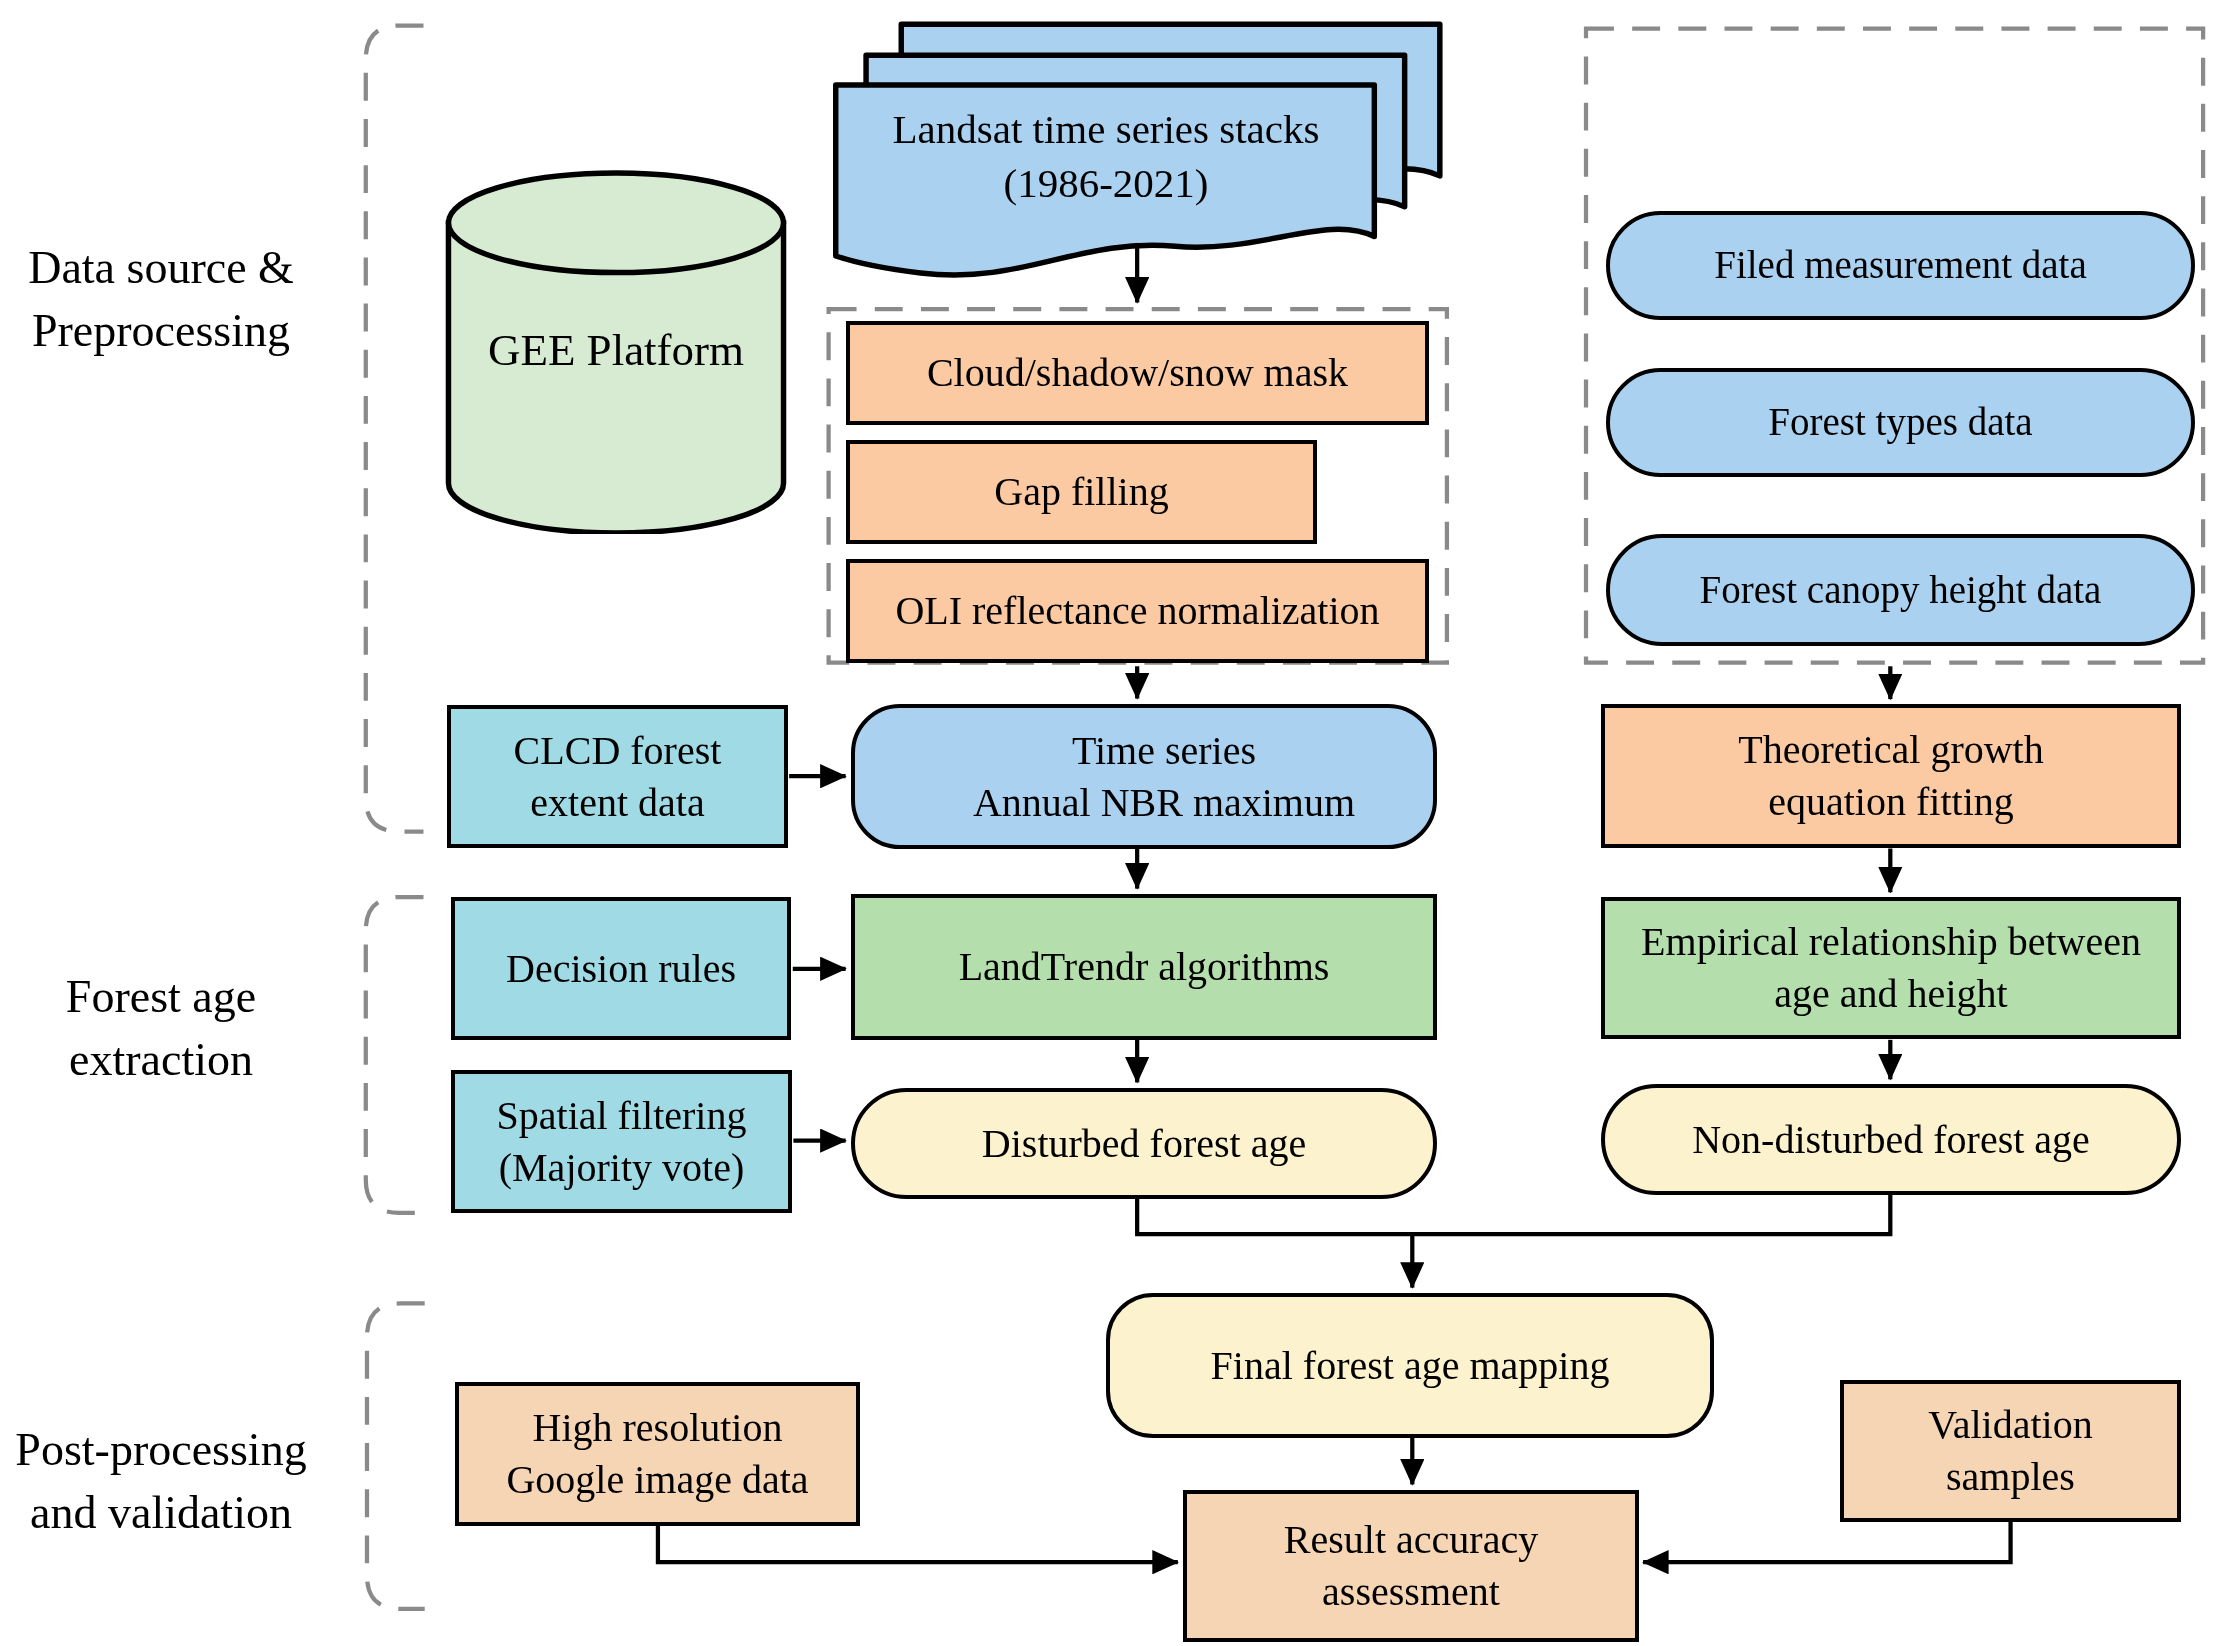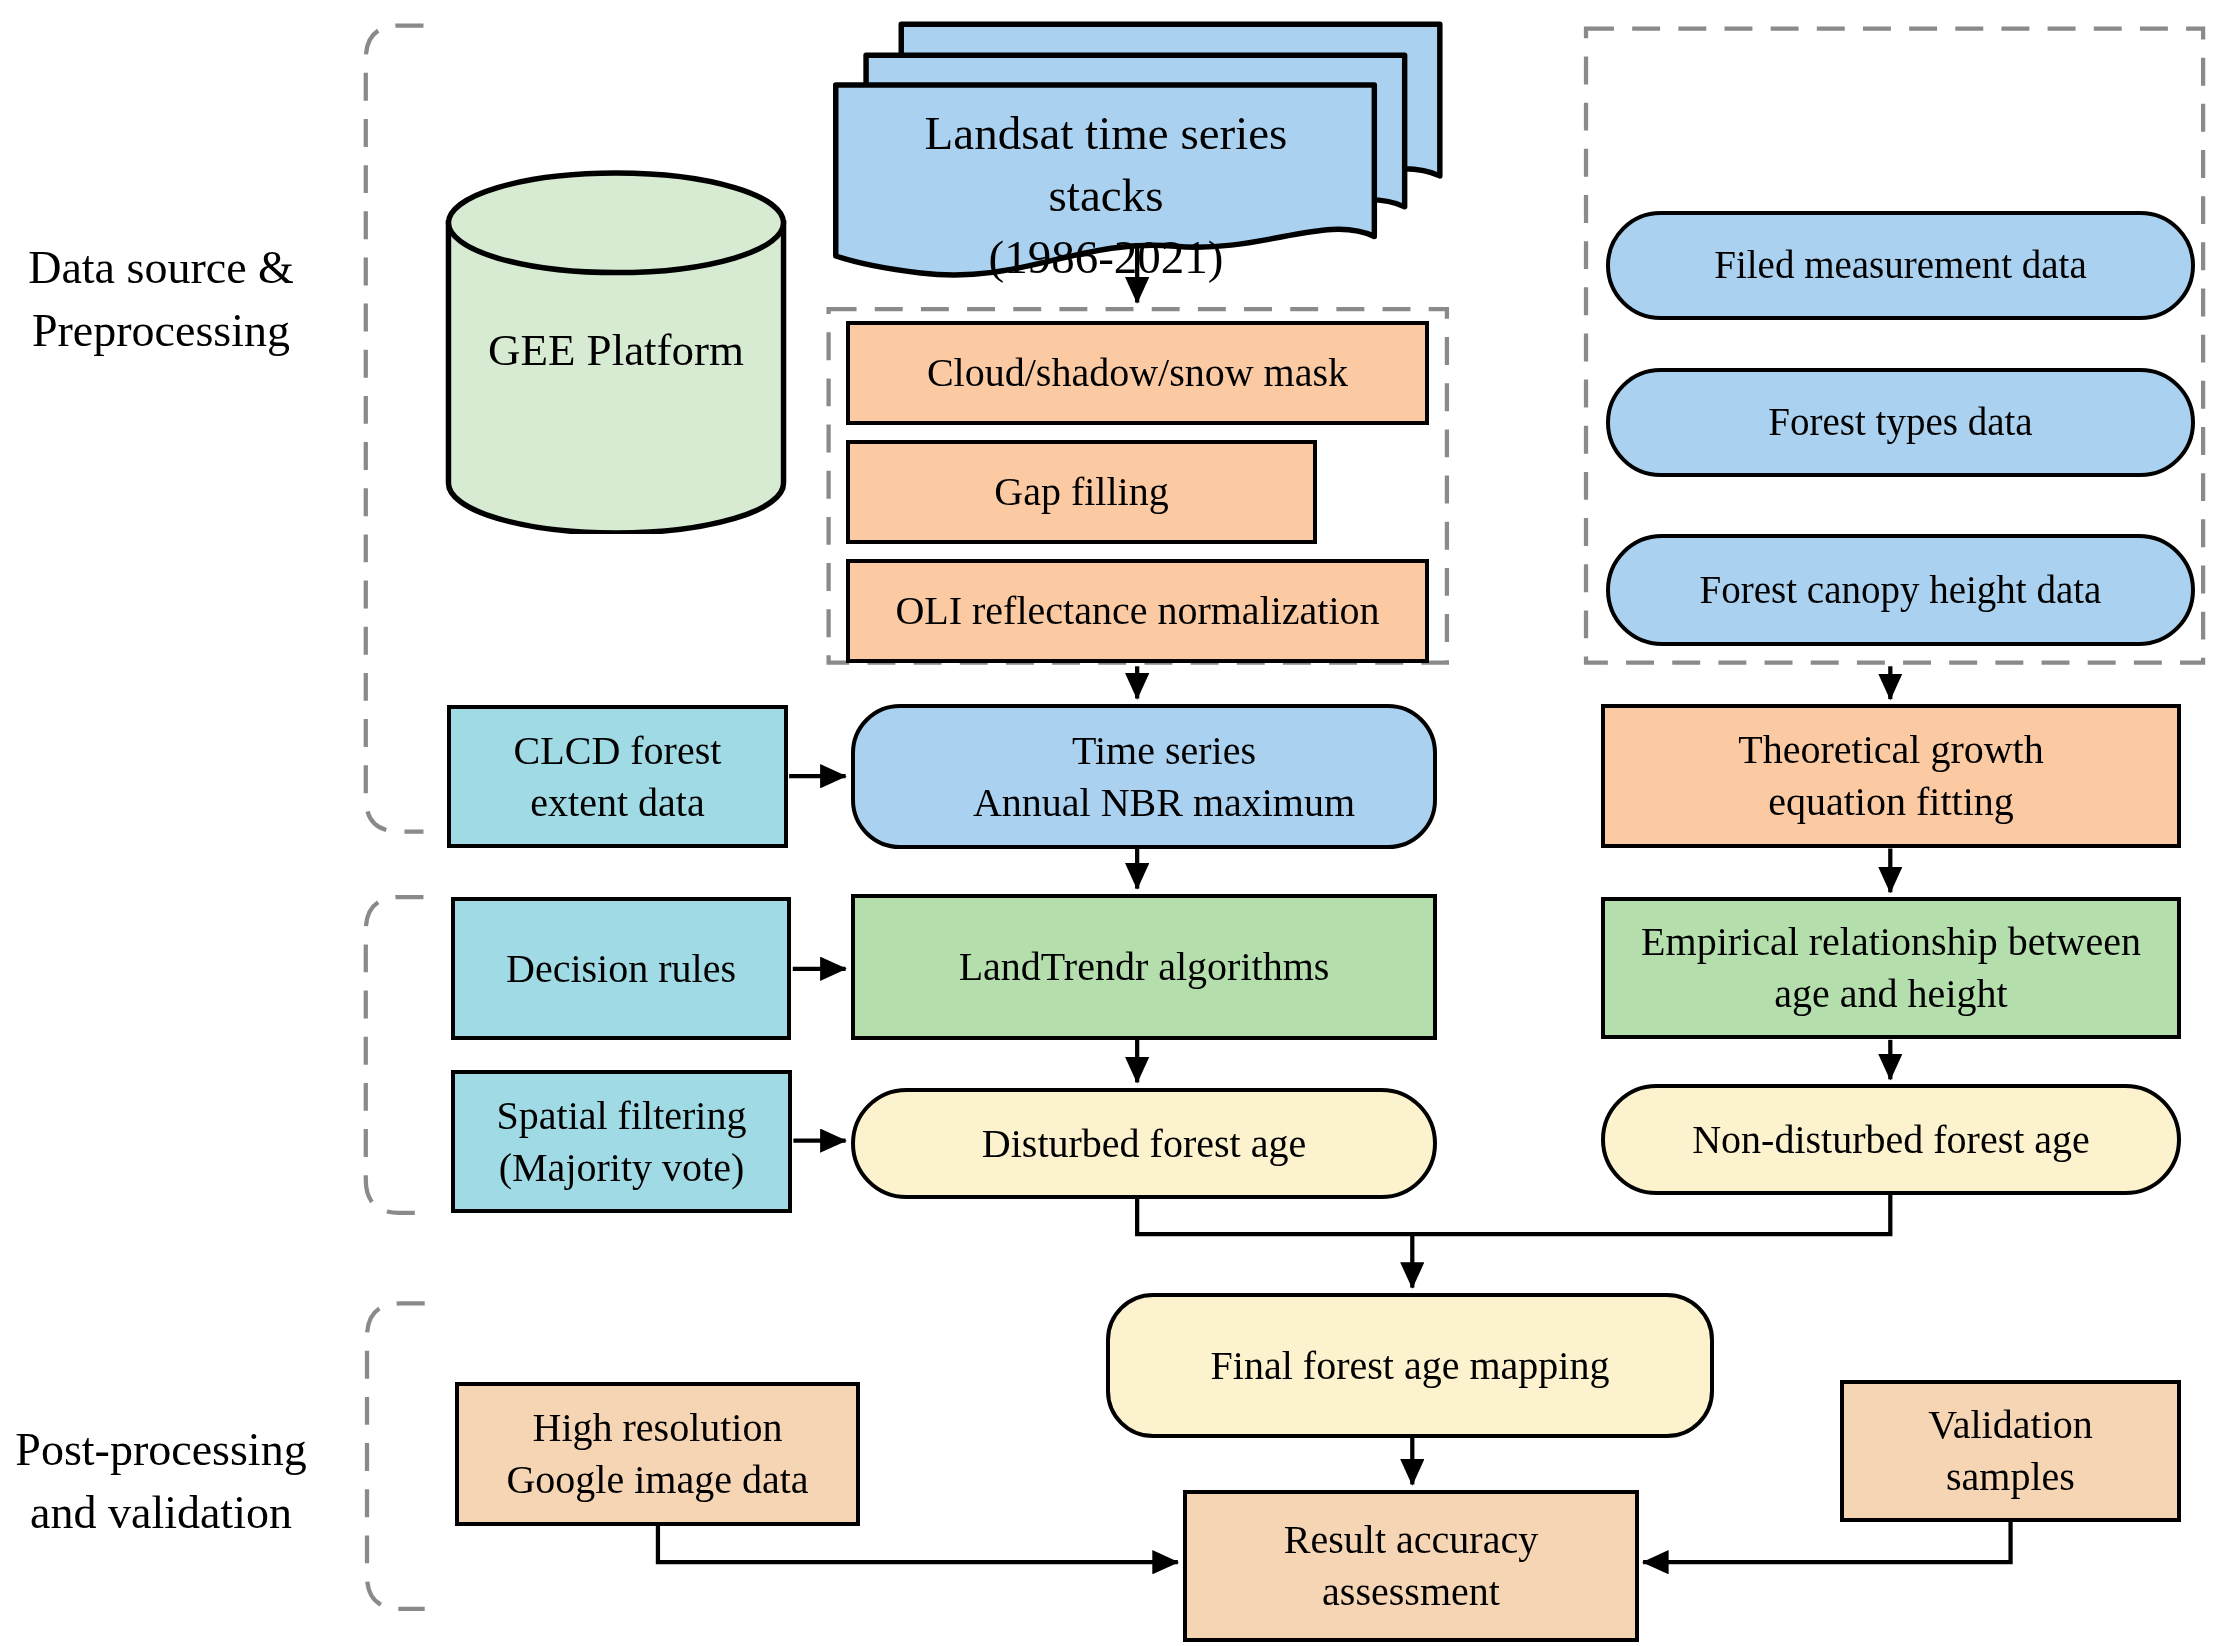--- a/index.html
+++ b/index.html
@@ -23,21 +23,21 @@
              font-size:46px;line-height:1.38;}
   .free-label{position:absolute;text-align:center;white-space:pre-line;}
 
   
   #lbl-pre {left:6px;  top:236px;  width:310px;}
   #lbl-ext {left:6px;  top:965px; width:310px;}
   #lbl-post{left:6px;  top:1418px; width:310px;}
 
   
   #landsat-svg {left:826px; top:17px;  width:626px; height:279px;}
-  #lbl-landsat {left:863px; top:102px; width:486px; font-size:47px; line-height:1.32;}
+  #lbl-landsat {left:863px; top:102px; width:486px; font-size:41px; line-height:1.32;}
   #gee-svg     {left:443px;  top:169px; width:346px;  height:365px;}
   #lbl-gee     {left:443px;  top:324px; width:346px;  font-size:45px;}
 
   #box-cloud {left:846px; top:321px; width:583px; height:104px;}
   #box-gap   {left:846px; top:440px; width:471px; height:104px;}
   #box-oli   {left:846px; top:559px; width:583px; height:104px;}
 
   #pill-nfi    {left:1606px; top:54px;  width:589px; height:109px;}
   #pill-field  {left:1606px; top:211px; width:589px; height:109px;}
   #pill-types  {left:1606px; top:368px; width:589px; height:109px;}
@@ -90,20 +90,22 @@
   <svg class="layer" id="gee-svg" viewBox="0 0 570 600">
     <g fill="#D7EBD3" stroke="#000" stroke-width="9">
       <path d="M9 88 V517 A276 82 0 0 0 561 517 V88 Z"></path>
       <ellipse cx="285" cy="88" rx="276" ry="82"></ellipse>
     </g>
   </svg>
   <div class="free-label" id="lbl-gee">GEE Platform</div>
 
   <div class="sec-label" id="lbl-pre">Data source &amp;
 Preprocessing</div>
+  <div class="sec-label" id="lbl-ext">Forest age
+extraction</div>
   <div class="sec-label" id="lbl-post">Post-processing
 and validation</div>
 
   <div class="node c-orange" id="box-cloud">Cloud/shadow/snow mask</div>
   <div class="node c-orange" id="box-gap">Gap filling</div>
   <div class="node c-orange" id="box-oli">OLI reflectance normalization</div>
 
   <div class="node c-blue pillshape" id="pill-field">Filed measurement data</div>
   <div class="node c-blue pillshape" id="pill-types">Forest types data</div>
   <div class="node c-blue pillshape" id="pill-canopy">Forest canopy height data</div>

